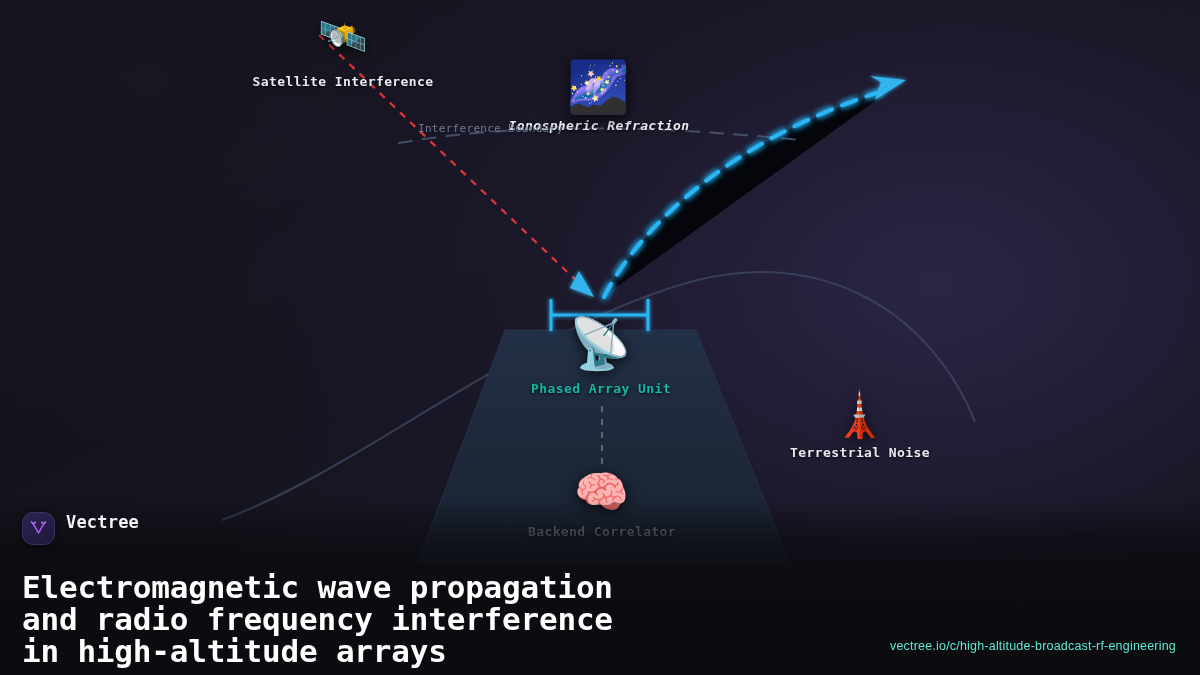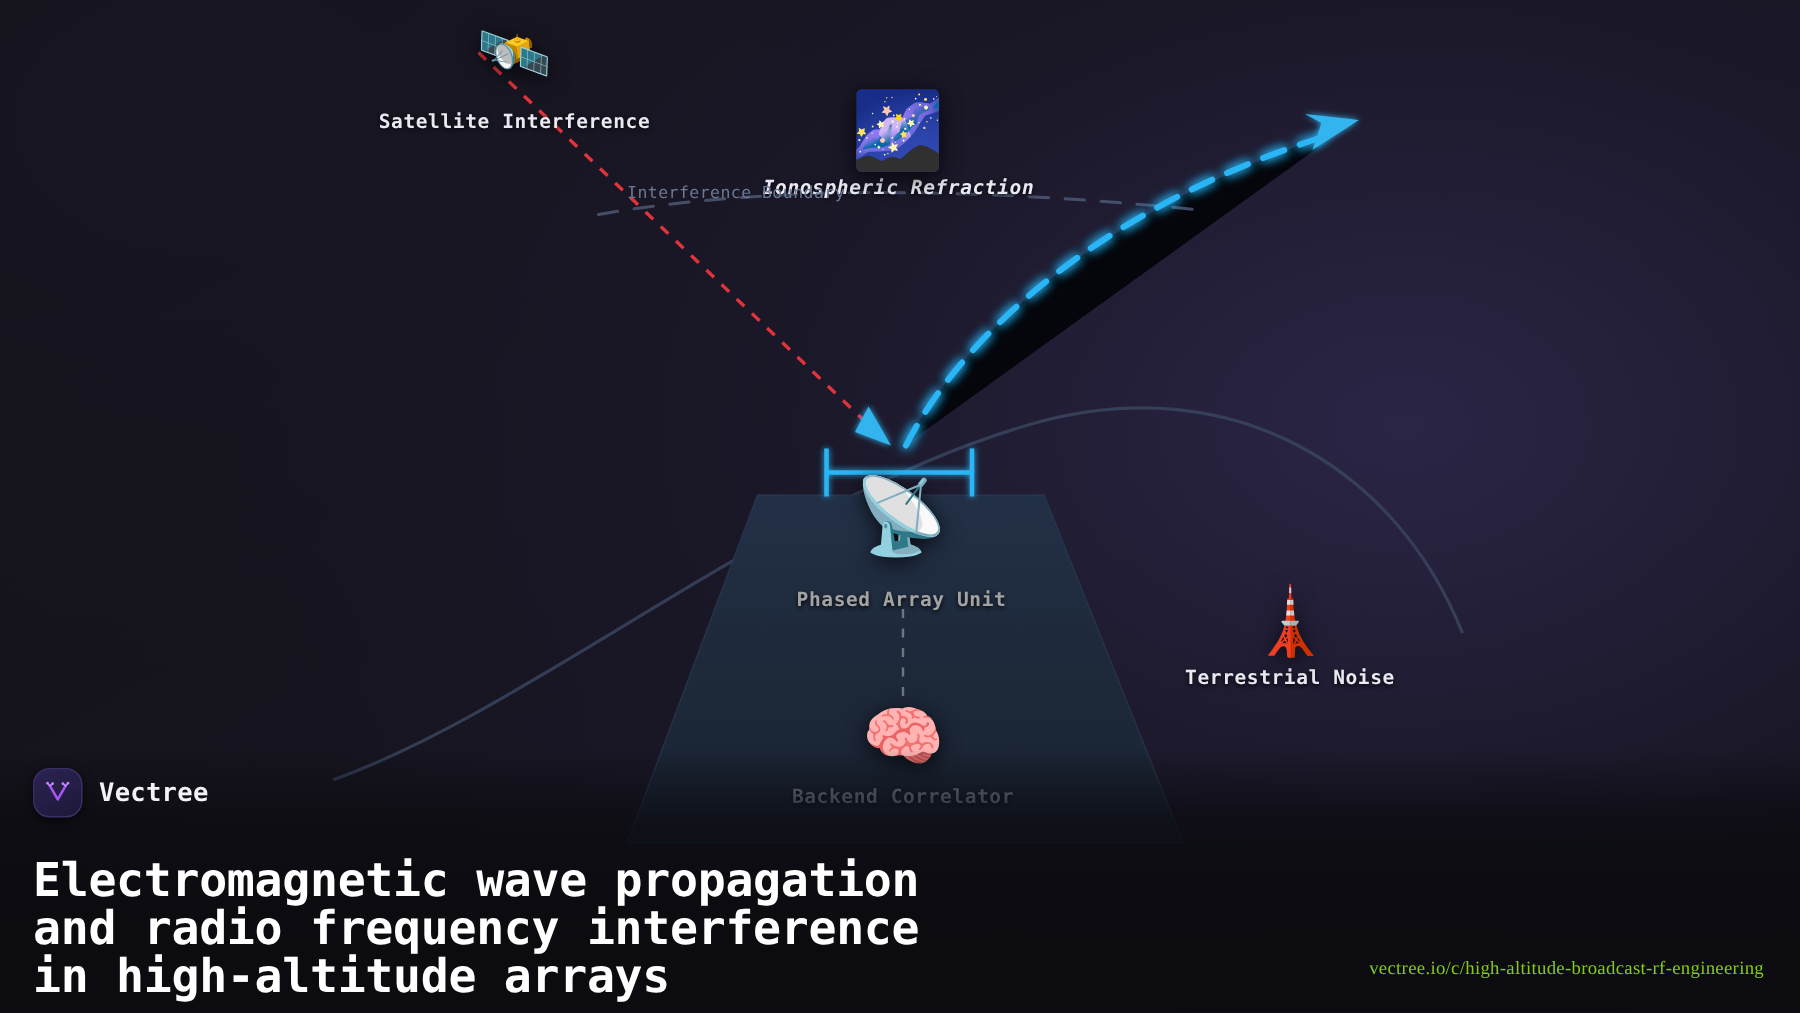--- a/index.html
+++ b/index.html
@@ -49,21 +49,21 @@
   #node-satellite{ left:343px; top:16px; transform:translateX(-50%); }
   #node-satellite .glyph{ font-size:40px; }
   #node-satellite .caption{ margin-top:18px; }
 
   #node-ionosphere{ left:599px; top:62px; transform:translateX(-50%); }
   #node-ionosphere .glyph{ font-size:50px; }
   #node-ionosphere .caption{ margin-top:6px;font-style:italic; }
 
   #node-dish{ left:601px; top:319px; transform:translateX(-50%); }
   #node-dish .glyph{ font-size:50px; }
-  #node-dish .caption{ margin-top:24px; color:#a3a3a3; }
+  #node-dish .caption{ margin-top:12px; color:#14b8a6; }
 
   #node-brain{ left:602px; top:470px; transform:translateX(-50%); }
   #node-brain .glyph{ font-size:44px; }
   #node-brain .caption{ margin-top:10px; color:#78808f; font-weight:700; }
 
   #node-tower{ left:860px; top:393px; transform:translateX(-50%); }
   #node-tower .glyph{ font-size:44px; }
   #node-tower .caption{ margin-top:8px; }
 
   
@@ -83,21 +83,21 @@
     position:absolute; left:0; right:0; bottom:0; height:176px;
     pointer-events:none;
   }
   #bottom-scrim{
     position:absolute; left:0; right:0; bottom:0; height:176px;
     background:linear-gradient(180deg, rgba(11,11,16,0) 0%, rgba(11,11,16,.72) 26%, rgba(11,11,16,.95) 52%, #0b0b10 72%);
   }
 
   #brand{
     position:absolute; left:22px; top:512px;
-    display:flex; align-items:center; gap:11px;
+    display:flex; gap:11px;
   }
   #brand-badge{
     width:33px; height:33px; border-radius:11px;
     background:linear-gradient(150deg,#2b2352 0%,#241d44 55%,#1d1838 100%);
     border:1px solid #3a2f66;
     display:flex; align-items:center; justify-content:center;
     box-shadow:0 2px 8px rgba(0,0,0,.6);
   }
   #brand-name{
     font-family:"DejaVu Sans Mono", monospace;
@@ -112,24 +112,24 @@
     font-weight:700;
     line-height:32px;
     letter-spacing:-0.2px;
     color:#ffffff;
     white-space:pre-line;
     margin-top:21px;
   }
 
   #footer-url{
     position:absolute; right:24px; bottom:22px;
-    font-family:Liberation Serif, serif;
+    font-family:Liberation Sans, sans-serif;
     font-size:12.5px;
     letter-spacing:.2px;
-    color:#84cc16;
+    color:#5eead4;
   }
 </style>
 </head>
 <body>
 
 <div id="canvas">
 
   <div id="bg-glow"></div>
 
   <svg class="layer" viewBox="0 0 1200 675">

